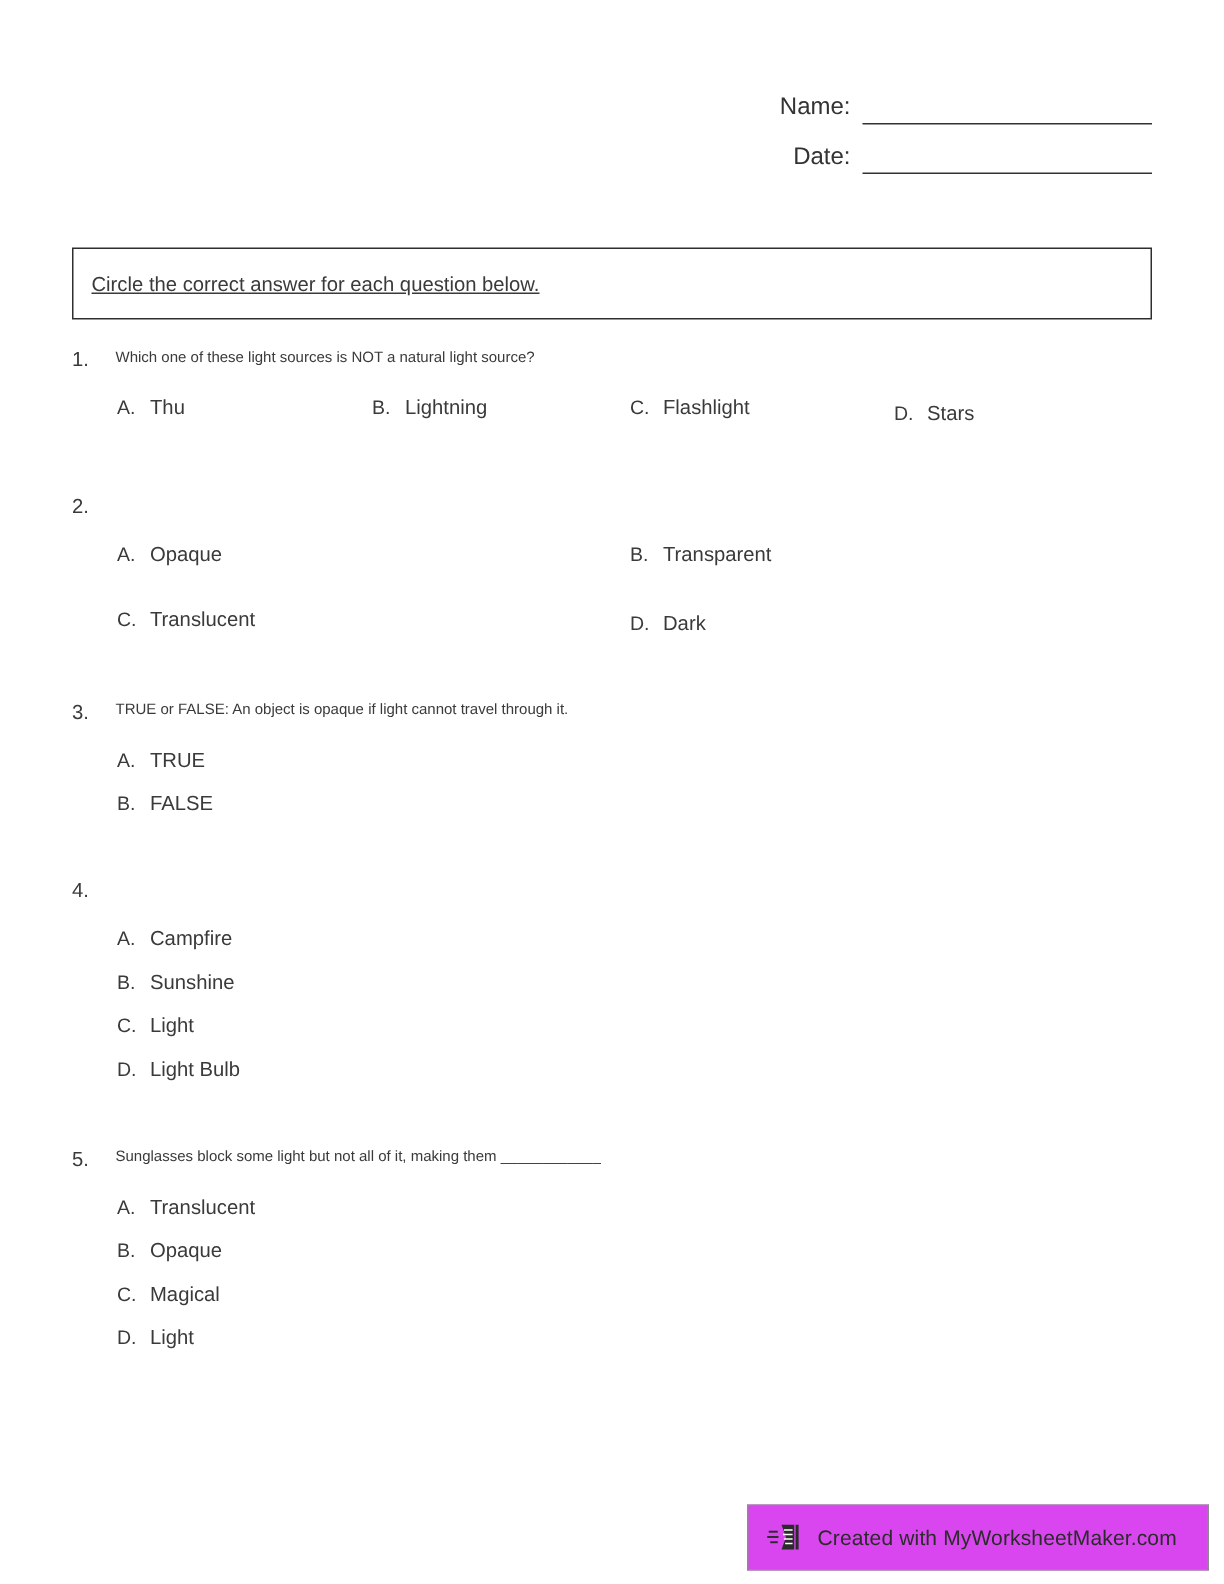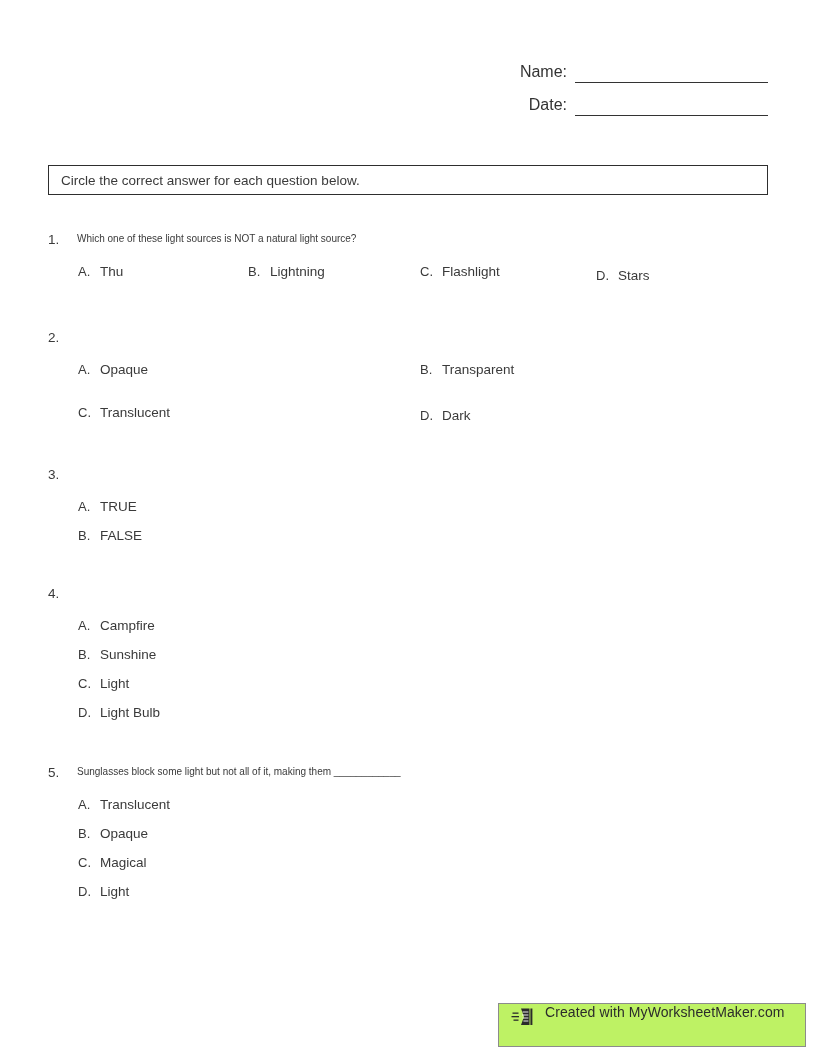--- a/index.html
+++ b/index.html
@@ -68,25 +68,26 @@
     border-bottom: 1.3px solid #333333;
     height: 1px;
   }
 
   
   .instruction-box {
     position: absolute;
     left: 48px;
     top: 165px;
     width: 720px;
-    height: 30px;
+    height: 48px;
     border: 1px solid #2e2e2e;
     box-sizing: border-box;
     display: flex;
     align-items: center;
+    text-decoration: underline;
   }
   .instruction-text {
     padding-left: 12px;
     font-size: 13.5px;
     color: #3a3a3a;
   }
 
   
   .questions {
     position: absolute;
@@ -140,23 +141,23 @@
 
   
   .footer-badge {
     position: absolute;
     left: 498px;
     top: 1003px;
     width: 308px;
     height: 44px;
     border: 1px solid #8c8c8c;
     box-sizing: border-box;
-    background: #bef264;
-    display: flex;
-    align-items: flex-start;
+    background: #d946ef;
+    display: flex;
+    align-items: center;
   }
   .badge-icon {
     margin-left: 12px;
     margin-right: 8px;
     width: 26px;
     height: 26px;
     flex: 0 0 26px;
     display: flex;
     align-items: center;
     justify-content: center;
@@ -235,20 +236,21 @@
           </div>
           <div class="opt" style="left: 372px; top: 46px;">
             <span class="opt-letter">D.</span>
             <span class="opt-label">Dark</span>
           </div>
         </div>
       </div>
       <div class="question" style="top: 467px;">
         <div class="q-head">
           <span class="q-num">3.</span>
+          <div class="q-text">TRUE or FALSE: An object is opaque if light cannot travel through it.</div>
         </div>
         <div class="q-options" style="height: 51px;">
           <div class="opt" style="left: 30px; top: 0px;">
             <span class="opt-letter">A.</span>
             <span class="opt-label">TRUE</span>
           </div>
           <div class="opt" style="left: 30px; top: 29px;">
             <span class="opt-letter">B.</span>
             <span class="opt-label">FALSE</span>
           </div>

